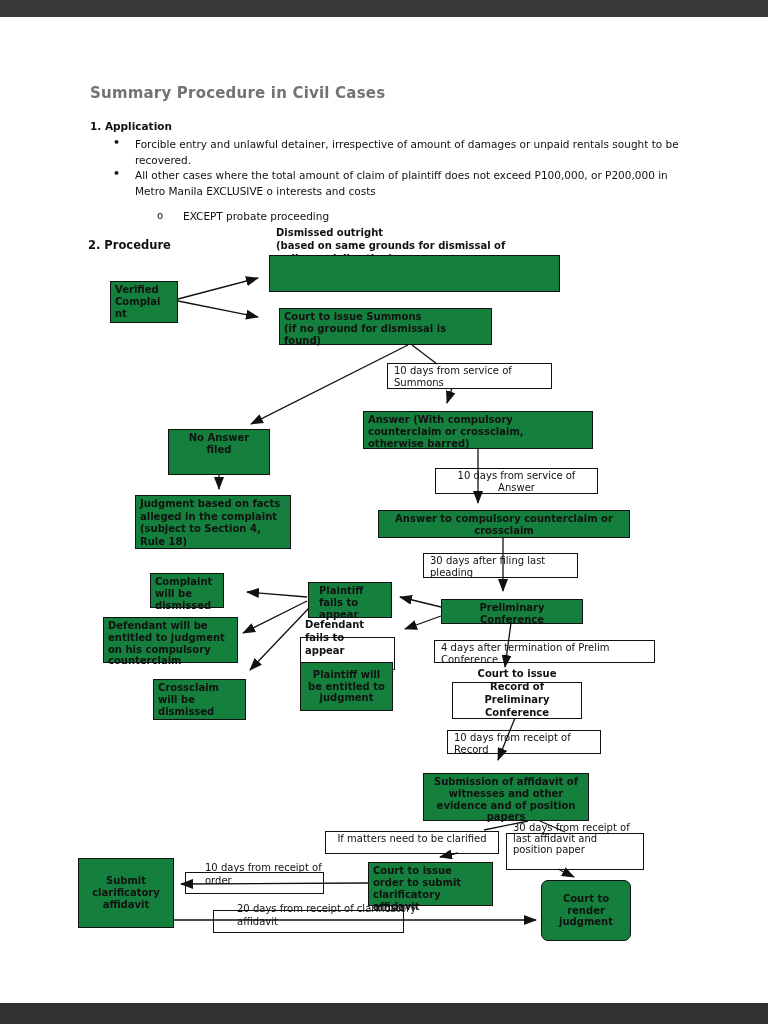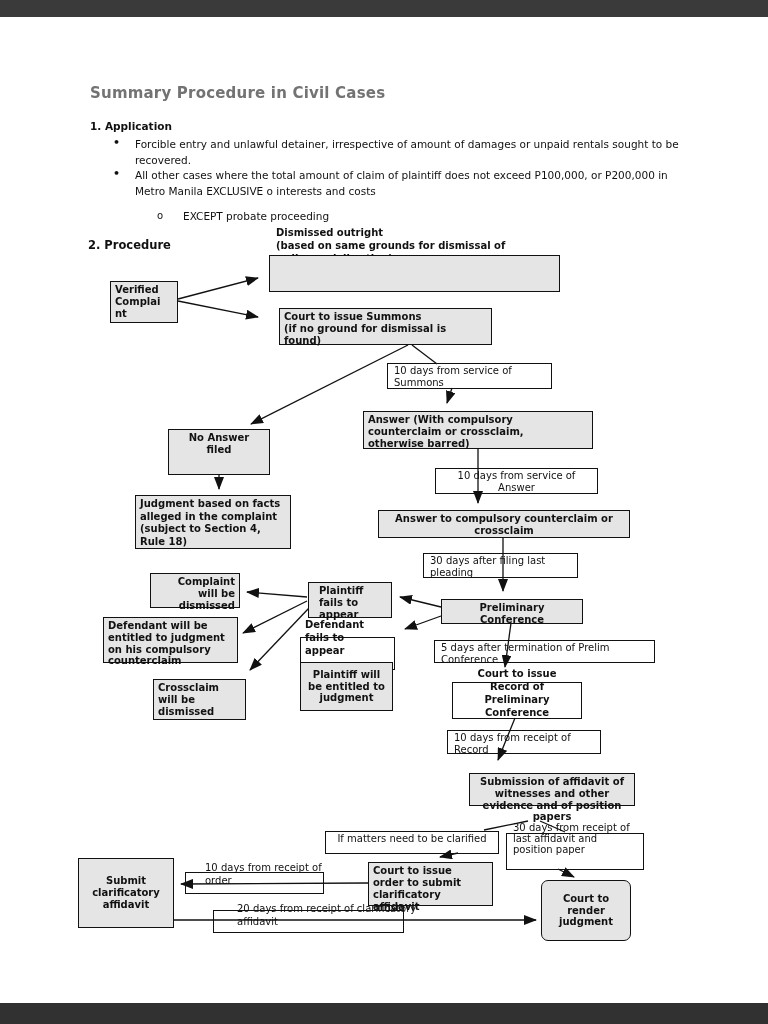--- a/index.html
+++ b/index.html
@@ -10,21 +10,21 @@
   .bar.bottom{top:1003px;height:21px;background:#313131;}
   .t{position:absolute;white-space:pre-line;}
   .title{font-size:15px;font-weight:bold;letter-spacing:.2px;color:#737373;}
   .h2{font-size:10.5px;font-weight:bold;}
   .body-txt{font-size:10.5px;line-height:15.5px;}
   .dot{position:absolute;font-size:11px;font-weight:bold;}
   .sub-o{position:absolute;font-size:10px;}
   
   .wires{position:absolute;left:0;top:0;pointer-events:none;}
   .box,.label{position:absolute;box-sizing:border-box;white-space:pre-line;overflow:visible;}
-  .box{border:1.6px solid #111;background:#e5e5e5;font-size:10px;line-height:11.8px;
+  .box{border:1.6px solid #111;background:#15803d;font-size:10px;line-height:11.8px;
        font-weight:bold;padding:2px 4px;}
   .label{border:1.4px solid #111;background:transparent;font-size:10px;line-height:12.3px;
        padding:1px 6px;}
   .label.empty{padding:0;}
   .free{position:absolute;white-space:pre-line;font-size:10px;line-height:13px;}
   .free.b{font-weight:bold;line-height:13px;}
   .center{text-align:center;}
   .vcenter{display:flex;align-items:center;justify-content:center;text-align:center;}
 </style>
 </head>
@@ -102,21 +102,21 @@
 otherwise barred)</div>
 
 <div class="box" style="left:135px;top:495px;width:156px;height:54px;line-height:12.5px;">Judgment based on facts
 alleged in the complaint
 (subject to Section 4,
 Rule 18)</div>
 
 <div class="box center" style="left:378px;top:510px;width:252px;height:28px;">Answer to compulsory counterclaim or
 crossclaim</div>
 
-<div class="box" style="left:150px;top:573px;width:90px;height:35px;text-align:right;">Complaint
+<div class="box" style="left:150px;top:573px;width:74px;height:35px;">Complaint
 will be
 dismissed</div>
 
 <div class="box" style="left:308px;top:582px;width:84px;height:36px;padding-left:10px;">Plaintiff
 fails to
 appear</div>
 
 <div class="box" style="left:103px;top:617px;width:135px;height:46px;">Defendant will be
 entitled to judgment
 on his compulsory
@@ -137,21 +137,21 @@
 <div class="box vcenter" style="left:300px;top:662px;width:93px;height:49px;">Plaintiff will
 be entitled to
 judgment</div>
 
 <div class="free b center" style="left:452px;top:667px;width:130px;">Court to issue
 Record of
 Preliminary
 Conference</div>
 <div class="box" style="left:452px;top:682px;width:130px;height:37px;background:transparent;"></div>
 
-<div class="box center" style="left:469px;top:773px;width:166px;height:33px;">Submission of affidavit of
+<div class="box center" style="left:423px;top:773px;width:166px;height:48px;">Submission of affidavit of
 witnesses and other
 evidence and of position
 papers</div>
 
 <div class="box vcenter" style="left:78px;top:858px;width:96px;height:70px;">Submit
 clarificatory
 affidavit</div>
 
 <div class="box" style="left:368px;top:862px;width:125px;height:44px;line-height:12px;">Court to issue
 order to submit
@@ -164,21 +164,21 @@
 
 <div class="label" style="left:387px;top:363px;width:165px;height:26px;">10 days from service of
 Summons</div>
 
 <div class="label center" style="left:435px;top:468px;width:163px;height:26px;">10 days from service of
 Answer</div>
 
 <div class="label" style="left:423px;top:553px;width:155px;height:25px;">30 days after filing last
 pleading</div>
 
-<div class="label" style="left:434px;top:640px;width:221px;height:23px;">5 days after termination of Prelim
+<div class="label" style="left:434px;top:640px;width:221px;height:23px;">4 days after termination of Prelim
 Conference</div>
 
 <div class="label" style="left:447px;top:730px;width:154px;height:24px;">10 days from receipt of
 Record</div>
 
 <div class="label center" style="left:325px;top:831px;width:174px;height:23px;">If matters need to be clarified</div>
 
 <div class="free" style="left:513px;top:822px;width:135px;line-height:11px;">30 days from receipt of
 last affidavit and
 position paper</div>

